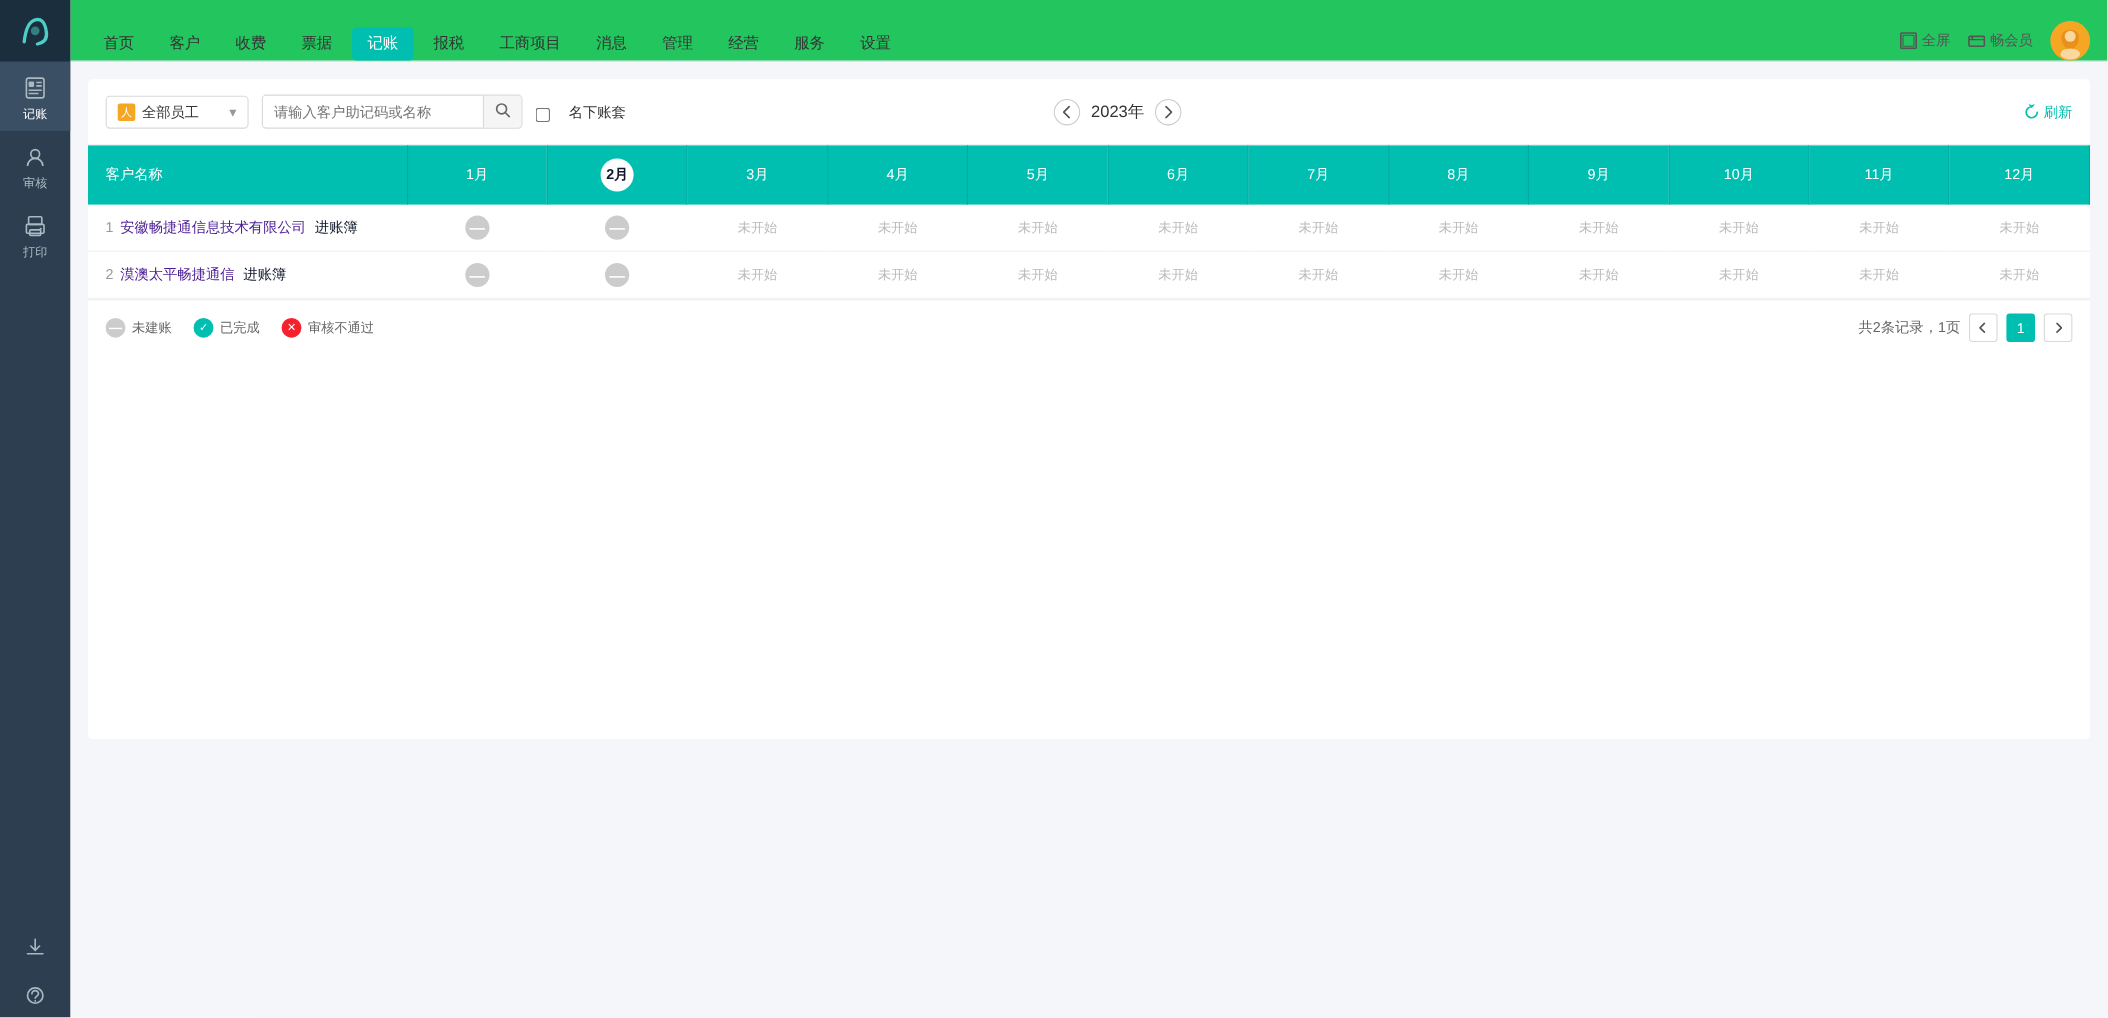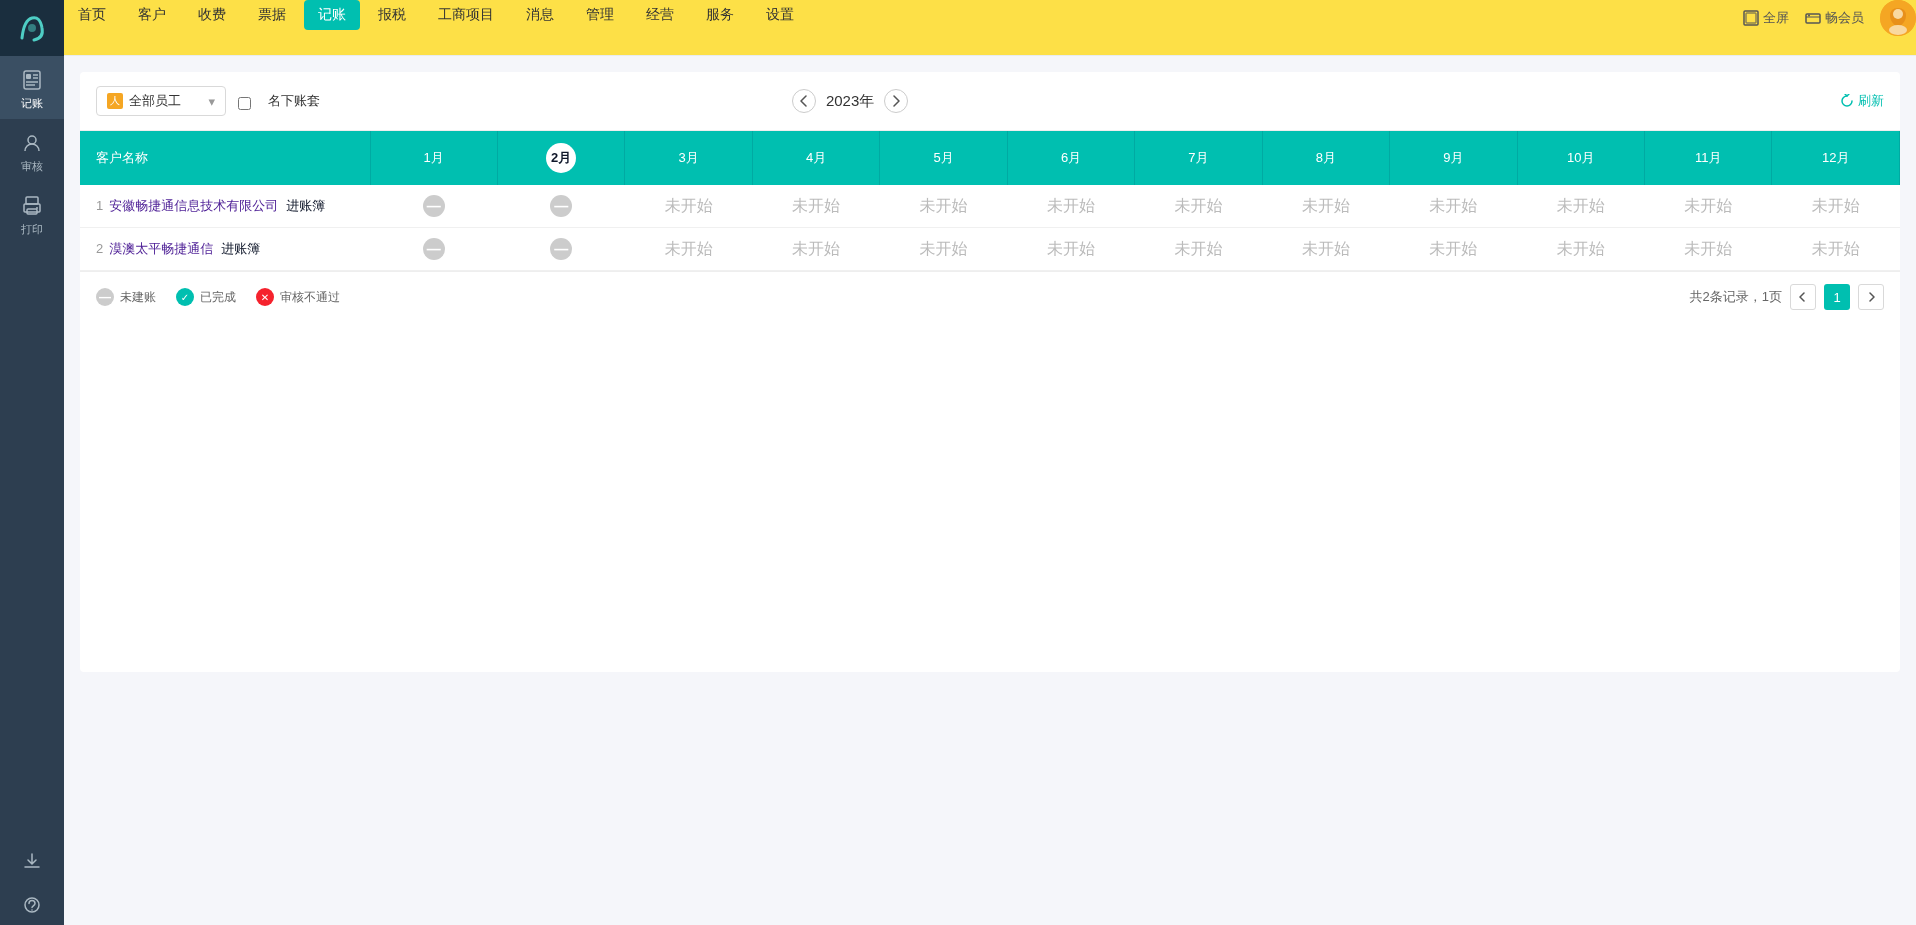--- a/index.html
+++ b/index.html
@@ -64,24 +64,24 @@
     .main-area {
       flex: 1;
       display: flex;
       flex-direction: column;
       overflow: hidden;
     }
 
     
     .top-nav {
       height: 56px;
-      background: #fde047;
-      display: flex;
-      align-items: flex-start;
-      padding: 0 0;
+      background: #22c55e;
+      display: flex;
+      align-items: flex-end;
+      padding: 0 16px;
       border-bottom: 1px solid #e8ecef;
       flex-shrink: 0;
     }
     .nav-items {
       display: flex;
       align-items: center;
       gap: 4px;
       flex: 1;
     }
     .nav-item {
@@ -288,21 +288,21 @@
       width: 22px;
       height: 22px;
       border-radius: 50%;
       background: #ccc;
       color: #fff;
       font-size: 14px;
       font-weight: bold;
     }
     .status-not-started {
       color: #bbb;
-      font-size: 16px;
+      font-size: 12px;
       text-align: center;
     }
     .row-num {
       color: #999;
       margin-right: 6px;
     }
     .company-name {
       color: #4c1d95;
     }
 
@@ -509,20 +509,29 @@
   <div class="content">
     <div class="content-panel">
 
       <div class="toolbar">
         <div class="employee-select">
           <div class="employee-select-icon">人</div>
           <span>全部员工</span>
           <span style="margin-left:auto; color:#999;">▾</span>
         </div>
 
+        <div class="search-input-wrap">
+          <input class="search-input" type="text" placeholder="请输入客户助记码或名称" style="">
+          <button class="search-btn">
+            <svg width="14" height="14" viewBox="0 0 14 14" fill="none">
+              <circle cx="6" cy="6" r="4.5" stroke="#666" stroke-width="1.5"></circle>
+              <line x1="9.5" y1="9.5" x2="13" y2="13" stroke="#666" stroke-width="1.5" stroke-linecap="round"></line>
+            </svg>
+          </button>
+        </div>
 
         <label class="checkbox-wrap">
           <input type="checkbox" style="">
           <span>名下账套</span>
         </label>
 
         <div class="year-nav">
           <button class="year-arrow">
             <svg width="8" height="12" viewBox="0 0 8 12" fill="none">
               <path d="M6 1L1 6l5 5" stroke="#555" stroke-width="1.5" stroke-linecap="round" stroke-linejoin="round"></path>

